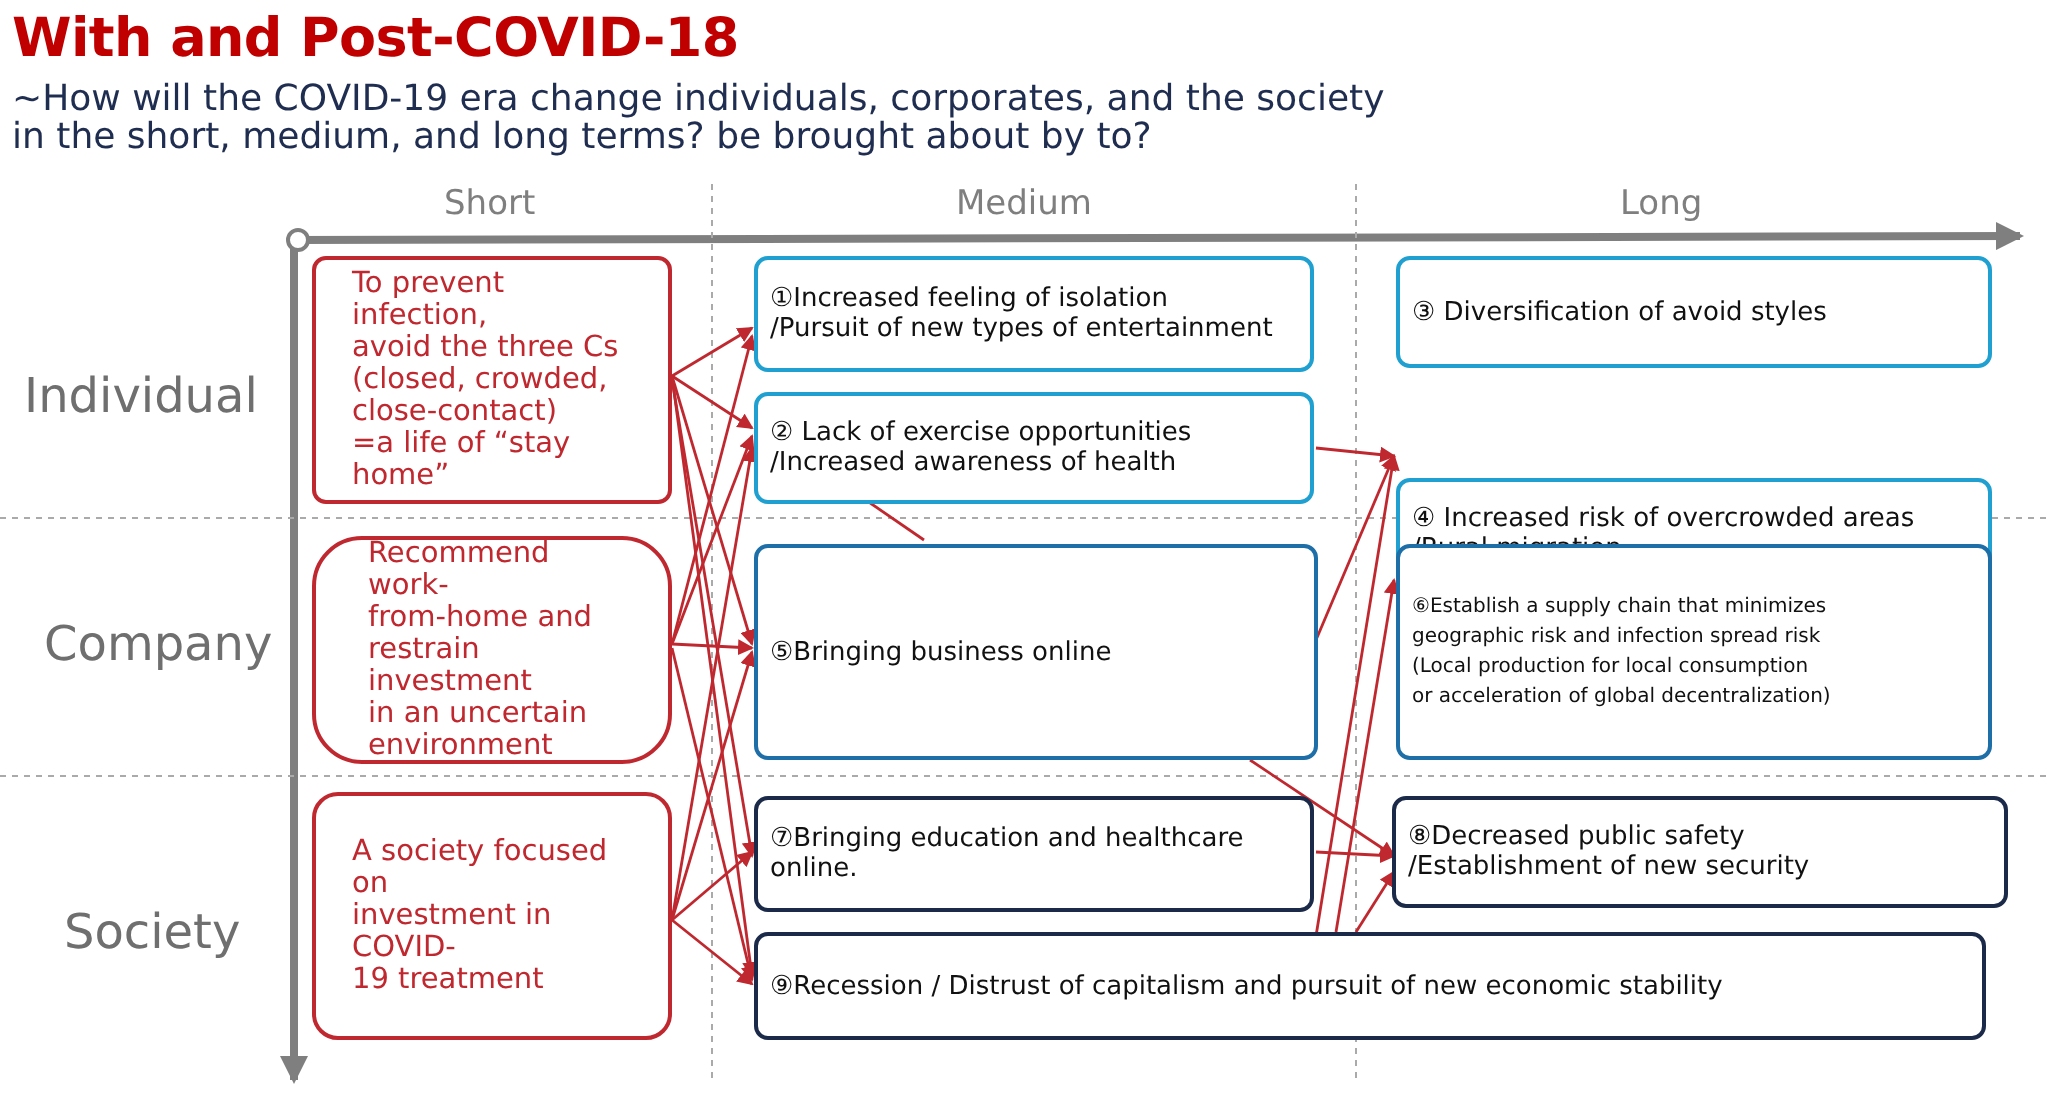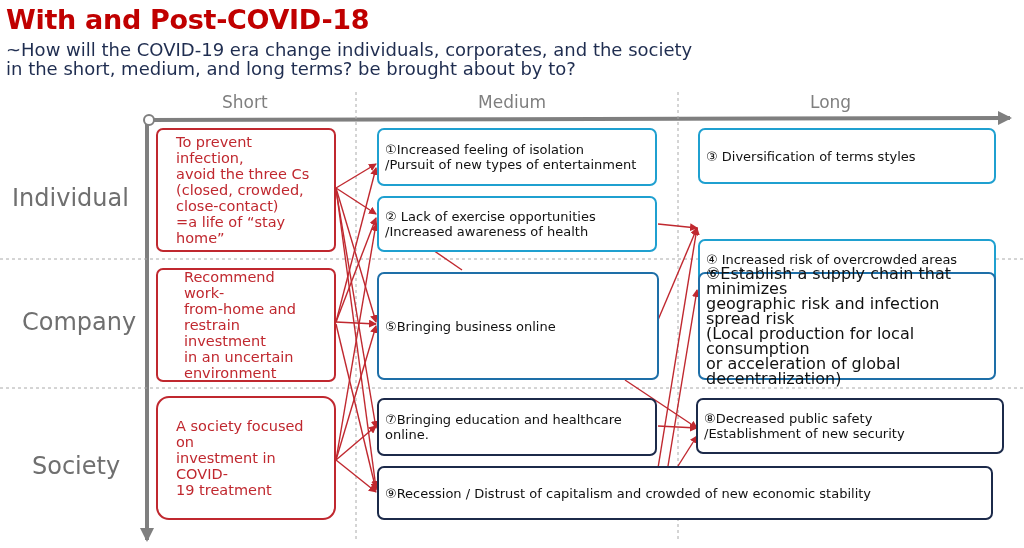--- a/index.html
+++ b/index.html
@@ -92,21 +92,21 @@
 <div class="row-head" style="left:22px; top:308px;">Company</div>
 <div class="row-head" style="left:32px; top:452px;">Society</div>
 
 <div class="box red" style="left:156px; top:128px; width:180px; height:124px;">
   <span class="txt">To prevent infection,
 avoid the three Cs
 (closed, crowded,
 close-contact)
 =a life of “stay home”</span>
 </div>
-<div class="box red" style="left:156px; top:268px; width:180px; height:114px;">
+<div class="box red" style="left:156px; top:268px; width:180px; height:114px;border-radius:25px;">
   <span class="txt" style="padding-left:8px;">Recommend work-
 from-home and
 restrain investment
 in an uncertain
 environment</span>
 </div>
 <div class="box red" style="left:156px; top:396px; width:180px; height:124px;border-radius:13px;">
   <span class="txt">A society focused on
 investment in COVID-
 19 treatment</span>
@@ -121,32 +121,32 @@
 /Increased awareness of health</span>
 </div>
 <div class="box blue" style="left:377px; top:272px; width:282px; height:108px;">
   <span class="txt">⑤Bringing business online</span>
 </div>
 <div class="box navy" style="left:377px; top:398px; width:280px; height:58px;">
   <span class="txt">⑦Bringing education and healthcare
 online.</span>
 </div>
 <div class="box navy" style="left:377px; top:466px; width:616px; height:54px;">
-  <span class="txt">⑨Recession / Distrust of capitalism and crowded of new economic stability</span>
+  <span class="txt">⑨Recession / Distrust of capitalism and pursuit of new economic stability</span>
 </div>
 
 <div class="box cyan" style="left:698px; top:128px; width:298px; height:56px;">
-  <span class="txt">③ Diversification of terms styles</span>
+  <span class="txt">③ Diversification of avoid styles</span>
 </div>
 <div class="box cyan" style="left:698px; top:196px; width:298px; height:56px;margin-top:43px;">
   <span class="txt">④ Increased risk of overcrowded areas
 /Rural migration</span>
 </div>
 <div class="box blue" style="left:698px; top:272px; width:298px; height:108px;">
-  <span class="txt" style="font-size:16px;">⑥Establish a supply chain that minimizes
+  <span class="txt" style="font-size:10px;">⑥Establish a supply chain that minimizes
 geographic risk and infection spread risk
 (Local production for local consumption
 or acceleration of global decentralization)</span>
 </div>
 <div class="box navy" style="left:696px; top:398px; width:308px; height:56px;">
   <span class="txt">⑧Decreased public safety
 /Establishment of new security</span>
 </div>
 
 </body></html>

